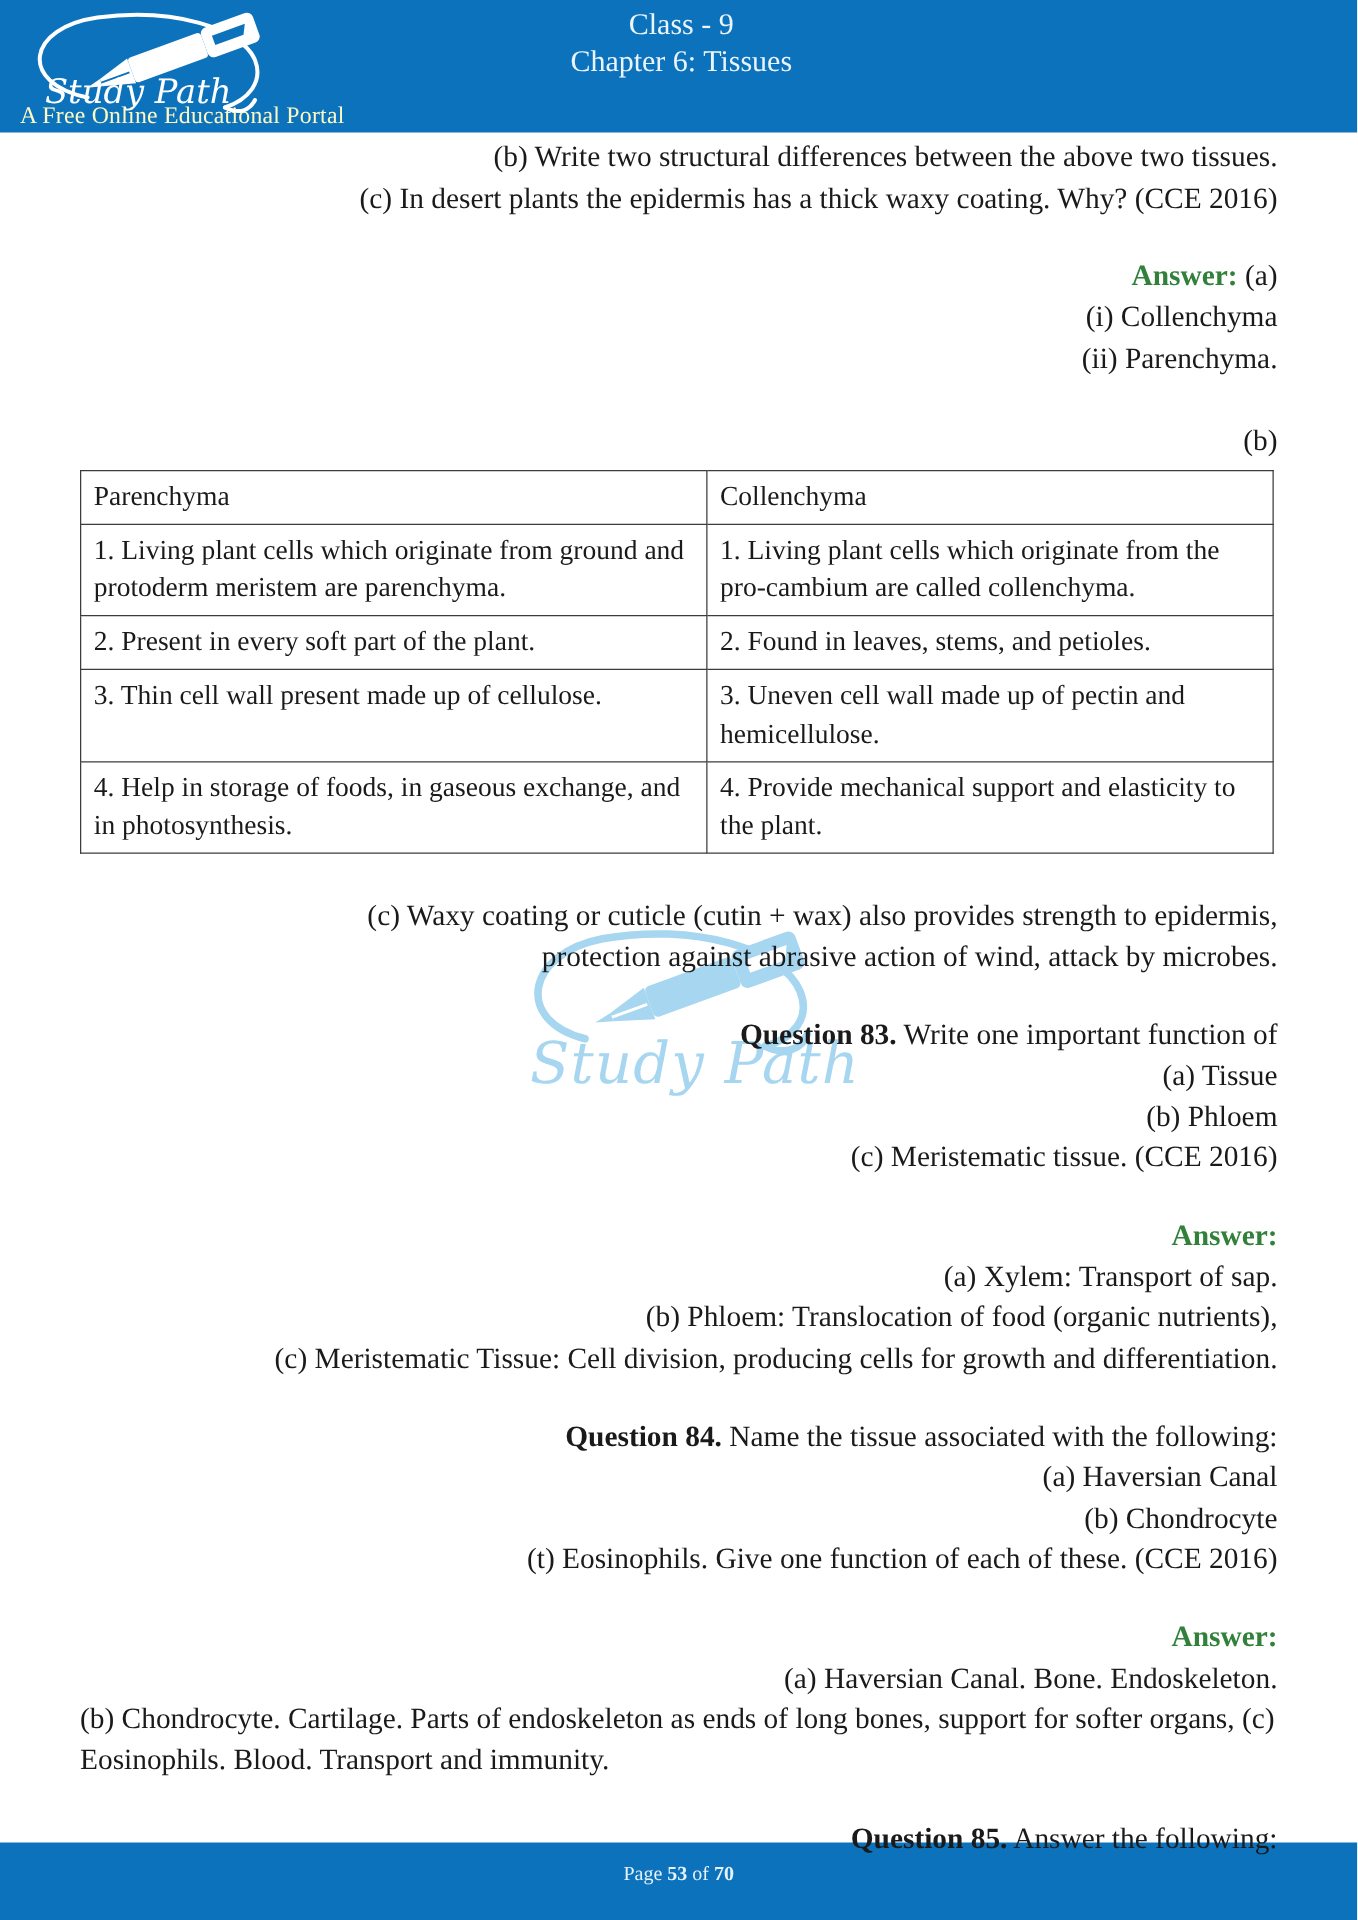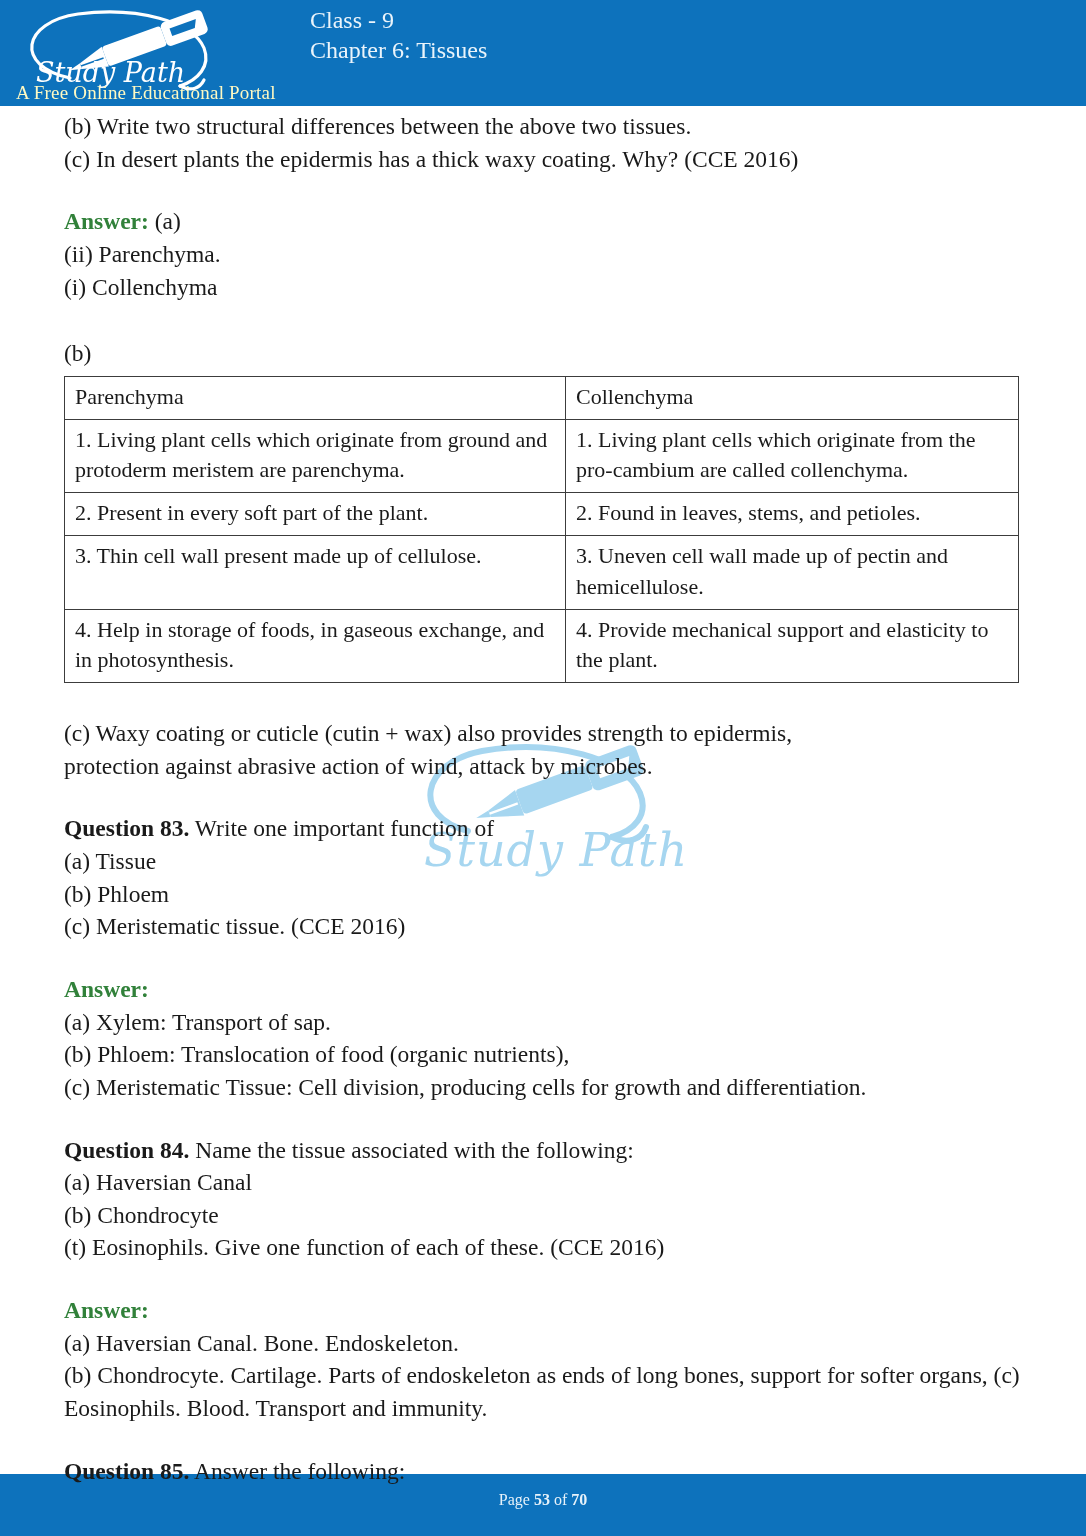--- a/index.html
+++ b/index.html
@@ -50,39 +50,39 @@
     font-family: "Liberation Serif", serif;
     font-size: 19px;
     letter-spacing: .2px;
     white-space: nowrap;
   }
   .header-titles {
     position: absolute;
     left: 310px;
     top: 5px;
     width: 470px;
-    text-align: left;
+    text-align: center;
     color: #eaf4fb;
     font-family: "Liberation Serif", serif;
     line-height: 1.27;
   }
   .header-titles div { font-size: 24px; white-space: nowrap; }
 
   
   .content {
     position: absolute;
     left: 64px;
     top: 110px;
     width: 958px;
     font-size: 23.5px;
     line-height: 1.39;
     color: #1a1a1a;
   }
   .content p { margin: 0; }
-  .line { white-space: nowrap; }
+  .line { white-space: nowrap; text-align: right; }
   .wrap { white-space: normal; }
   .gap-md { height: 30px; }
   .gap-lg { height: 34px; }
   .answer-label {
     color: #31813a;
     font-weight: bold;
   }
   .q-label { font-weight: bold; }
 
   
@@ -200,22 +200,22 @@
   </div>
 
   <div class="content">
 
     <p class="line">(b) Write two structural differences between the above two tissues.</p>
     <p class="line">(c) In desert plants the epidermis has a thick waxy coating. Why? (CCE 2016)</p>
 
     <div class="gap-md"></div>
 
     <p class="line"><span class="answer-label">Answer:</span><span> (a)</span></p>
+    <p class="line">(i) Collenchyma</p>
     <p class="line">(ii) Parenchyma.</p>
-    <p class="line">(i) Collenchyma</p>
 
     <div class="gap-lg"></div>
 
     <p class="line">(b)</p>
 
     <table class="cmp-table">
       <colgroup>
           <col class="c1">
           <col class="c2">
         </colgroup>

